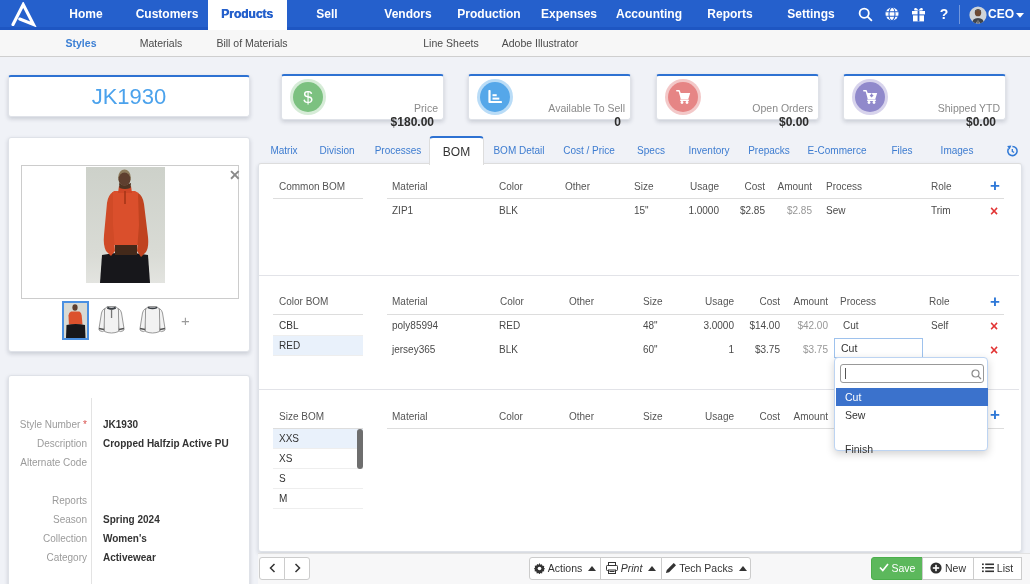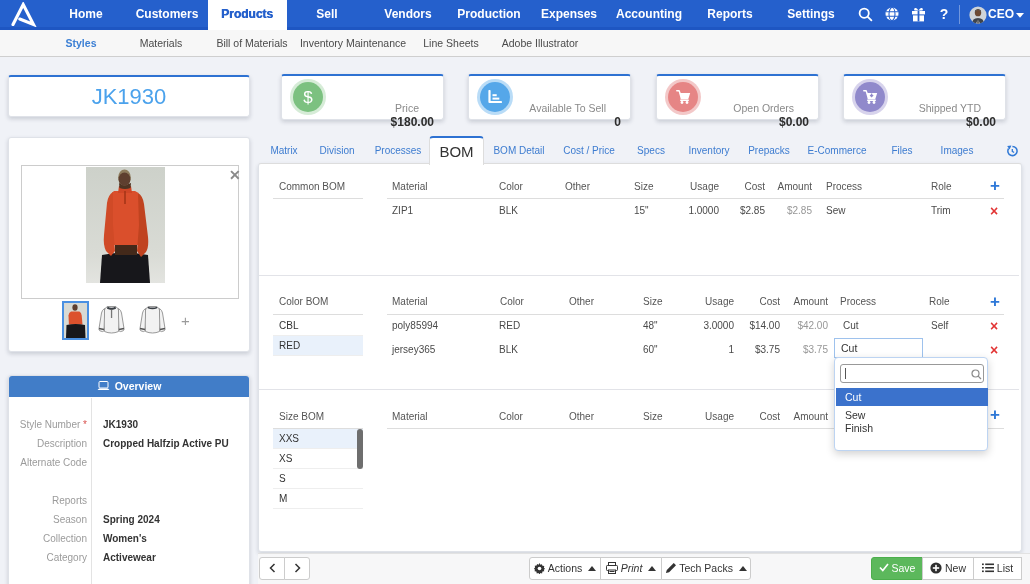--- a/index.html
+++ b/index.html
@@ -22,28 +22,28 @@
 
 .whitecard { position:absolute; background:#fff; border:1px solid #dfe2e8; border-radius:3px; box-shadow:0 2px 4px rgba(30,40,60,0.18); }
 .topline { border-top:2px solid #2e72d2; }
 .phead { position:absolute; left:0; top:0; width:100%; height:21px; background:#417dc8; border-radius:3px 3px 0 0; color:#fff; font-size:10.5px; font-weight:bold; text-align:center; line-height:21px; }
 
 
 .stat { position:absolute; top:74px; width:163px; height:46px; background:#fff; border:1px solid #dfe2e8; border-top:2px solid #2e72d2; border-radius:3px; box-shadow:0 2px 4px rgba(30,40,60,0.18); }
 .stat .ring { position:absolute; left:8px; top:3px; width:36px; height:36px; border-radius:50%; }
 .stat .circ { position:absolute; left:3px; top:3px; width:30px; height:30px; border-radius:50%; color:#fff; text-align:center; }
 .stat .val { position:absolute; right:9px; top:11px; font-size:12px; font-weight:bold; color:#2d2d2d;margin-top:28px; }
-.stat .lab { position:absolute; right:24px; top:26px; font-size:10.5px; color:#8a8a8a; }
+.stat .lab { position:absolute; right:5px; top:26px; font-size:10.5px; color:#8a8a8a; }
 
 
 #maincard { position:absolute; left:258px; top:136px; width:764px; height:416px; }
 #cardbody { position:absolute; left:0; top:27px; width:764px; height:389px; background:#fff; border:1px solid #dfe2e8; border-radius:3px; border-top:1px solid #ddd; box-shadow:0 2px 4px rgba(30,40,60,0.15); }
 
 .tab { position:absolute; top:0; height:27px; line-height:30px; font-size:10px; color:#3d7cd0; transform:translateX(-50%); white-space:nowrap; }
-#bomtab { position:absolute; left:171px; top:0; width:55px; height:29px; background:#fff; border:1px solid #ddd; border-top:2px solid #2e72d2; border-bottom:none; border-radius:4px 4px 0 0; text-align:center; line-height:28px; font-size:15px; color:#333; z-index:5; }
+#bomtab { position:absolute; left:171px; top:0; width:55px; height:29px; background:#fff; border:1px solid #ddd; border-top:2px solid #2e72d2; border-bottom:none; border-radius:4px 4px 0 0; text-align:center; line-height:28px; font-size:12px; color:#333; z-index:5; }
 
 .hcell { position:absolute; font-size:10px; color:#555; white-space:nowrap; }
 .vcell { position:absolute; font-size:10px; color:#4a4a4a; white-space:nowrap; }
 .gray { color:#979797; }
 .rightal { transform:translateX(-100%); }
 .plusbtn { position:absolute; color:#2e78d8; font-size:17px; font-weight:bold; }
 .xbtn { position:absolute; color:#e23434; font-size:14px; font-weight:bold; }
 .hline { position:absolute; height:1px; background:#ddd; }
 .dashline { position:absolute; height:0; border-top:1px solid #e2e3e8; }
 .listrow { position:absolute; left:15px; width:90px; height:20px; line-height:20px; font-size:10px; color:#333; padding-left:6px; border-bottom:1px solid #eee; }
@@ -113,21 +113,20 @@
   <span class="item" style="left:1001px">CEO</span>
   <svg class="abs" style="left:1016px;top:13px" width="8" height="5" viewBox="0 0 8 5">
       <path d="M0 0 h8 l-4 4.8 z" fill="#fff"></path>
     </svg>
 </div>
 
 <div id="subnav">
   <span class="item on" style="left:81px">Styles</span>
   <span class="item" style="left:161px">Materials</span>
   <span class="item" style="left:252px">Bill of Materials</span>
-  <span class="item" style="left:353px">Inventory Maintenance</span>
   <span class="item" style="left:451px">Line Sheets</span>
   <span class="item" style="left:540px">Adobe Illustrator</span>
 </div>
 
 <div class="whitecard topline" style="left:8px;top:75px;width:242px;height:42px;">
   <div style="text-align:center;line-height:40px;font-size:22px;font-weight:normal;color:#4ba2ec;">JK1930</div>
 </div>
 
 <div class="whitecard" style="left:8px;top:137px;width:242px;height:215px;">
   <div class="abs" style="left:12px;top:27px;width:218px;height:134px;border:1px solid #ccc;"></div>
@@ -174,26 +173,20 @@
     <path d="M12.5 3.5 L20.5 3.5 Q23.5 4.8 24 8.5 L24.5 17 Q24 23 23.5 28.5 Q20 30 16.5 30 Q13 30 9.5 28.5 Q9 23 8.5 17 L9 8.5 Q9.5 4.8 12.5 3.5 Z" fill="#f2f2f2" stroke="#8f8f8f" stroke-width="0.9"></path>
     <path d="M9.5 5.5 Q7 7 6.5 10 L4 25.5 Q3.8 27.3 4.8 27.8 L7.5 28.6 Q8.6 28.7 9 27.5 L9.5 13 Z" fill="#f2f2f2" stroke="#8f8f8f" stroke-width="0.9"></path>
     <path d="M23.5 5.5 Q26 7 26.5 10 L29 25.5 Q29.2 27.3 28.2 27.8 L25.5 28.6 Q24.4 28.7 24 27.5 L23.5 13 Z" fill="#f2f2f2" stroke="#8f8f8f" stroke-width="0.9"></path>
     <path d="M12 3.7 Q16.5 5.5 21 3.7 L21.3 5.2 Q16.5 7.2 11.7 5.2 Z" fill="#3a3f45"></path>
     <path d="M4 25.5 L9 26.5 M24 26.5 L29 25.5" stroke="#555" stroke-width="1.6"></path>
   </svg>
   <span class="abs" style="left:172px;top:174px;color:#9a9a9a;font-size:15px;">+</span>
 </div>
 
 <div class="whitecard" style="left:8px;top:375px;width:242px;height:230px;">
-  <div class="phead">
-    <svg style="vertical-align:-2px;margin-right:5px" width="13" height="11" viewBox="0 0 13 11">
-        <rect x="2" y="0.5" width="9" height="6.5" rx="1" fill="none" stroke="#fff"></rect>
-        <path d="M0.5 9 h12 l-1.5-1.5 h-9 z" fill="#fff"></path>
-      </svg>Overview
-  </div>
   <div class="abs" style="left:82px;top:22px;width:1px;height:207px;background:#e3e3e3;"></div>
   <div class="ovl" style="top:43px">Style Number <span style="color:#d9534f">*</span></div>
     <div class="ovv" style="top:43px">JK1930</div>
   <div class="ovl" style="top:62px">Description</div>
     <div class="ovv" style="top:62px">Cropped Halfzip Active PU</div>
   <div class="ovl" style="top:81px">Alternate Code</div>
   <div class="ovl" style="top:119px">Reports</div>
   <div class="ovl" style="top:138px">Season</div>
     <div class="ovv" style="top:138px">Spring 2024</div>
   <div class="ovl" style="top:157px">Collection</div>
@@ -359,21 +352,21 @@
 <div class="abs" style="left:834px;top:357px;width:154px;height:94px;background:#fff;border:1px solid #bdd4f2;border-radius:4px;box-shadow:0 3px 8px rgba(0,0,0,0.18);z-index:50;">
   <div class="abs" style="left:5px;top:6px;width:144px;height:19px;border:1px solid #999;border-radius:3px;background:#fff;">
     <div class="abs" style="left:4px;top:3px;width:1px;height:11px;background:#555;"></div>
     <svg class="abs" style="left:130px;top:4px" width="11" height="11" viewBox="0 0 11 11">
         <circle cx="4.5" cy="4.5" r="3.5" fill="none" stroke="#8a8a8a" stroke-width="1.2"></circle>
         <line x1="7.2" y1="7.2" x2="10" y2="10" stroke="#8a8a8a" stroke-width="1.2"></line>
       </svg>
   </div>
   <div class="abs" style="left:1px;top:30px;width:152px;height:18px;background:#3b72cc;color:#fff;font-size:10.5px;line-height:18px;padding-left:9px;">Cut</div>
   <div class="abs" style="left:1px;top:48px;width:152px;height:19px;color:#333;font-size:10.5px;line-height:19px;padding-left:9px;">Sew</div>
-  <div class="abs" style="left:1px;top:61px;width:152px;height:19px;color:#333;font-size:10.5px;line-height:19px;padding-left:9px;">Finish</div>
+  <div class="abs" style="left:1px;top:82px;width:152px;height:19px;color:#333;font-size:10.5px;line-height:19px;padding-left:9px;">Finish</div>
 </div>
 
 <div id="footbar">
 <div class="fbtn" style="left:1px;width:26px;border-radius:3px 0 0 3px;"><svg width="7" height="10" viewBox="0 0 7 10" style="vertical-align:-1px">
         <path d="M5.5 1 L1.5 5 L5.5 9" fill="none" stroke="#333" stroke-width="1.5"></path>
       </svg></div>
 <div class="fbtn" style="left:26px;width:26px;border-radius:0 3px 3px 0;"><svg width="7" height="10" viewBox="0 0 7 10" style="vertical-align:-1px">
         <path d="M1.5 1 L5.5 5 L1.5 9" fill="none" stroke="#333" stroke-width="1.5"></path>
       </svg></div>
 <div class="fbtn" style="left:271px;width:72px;border-radius:3px 0 0 3px;"><svg width="11" height="11" viewBox="0 0 12 12" style="vertical-align:-1.5px;margin-right:3px">

